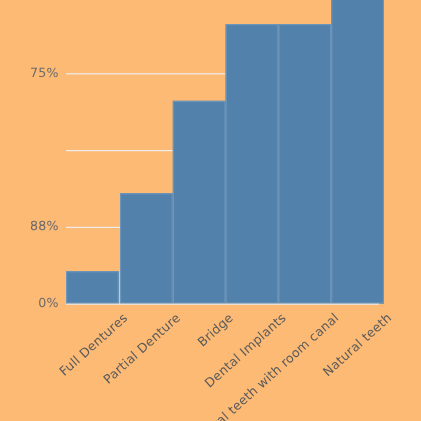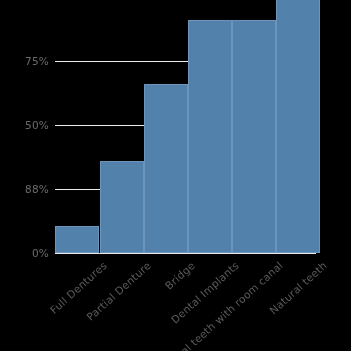--- a/index.html
+++ b/index.html
@@ -85,25 +85,24 @@
     color: #5b5b5b;
     white-space: nowrap;
     transform-origin: left top;
     transform: rotate(-42deg) translate(-100%, 0);
     letter-spacing: 0.2px;
   }
 </style>
 </head>
 <body>
 
-<div id="chart-root" style="background: #000000; text-decoration: underline;">
+<div id="chart-root" style="background: #fdba74; text-decoration: underline;">
 
   <div id="y-axis">
     <div class="ytick-label" style="top: 55px; color: rgb(107, 107, 107);">75%</div>
-    <div class="ytick-label" style="top: 119px; color: rgb(107, 107, 107);">50%</div>
     <div class="ytick-label" style="top: 183px; color: rgb(107, 107, 107);">88%</div>
     <div class="ytick-label" style="top: 247px; color: rgb(107, 107, 107);">0%</div>
   </div>
 
   <div id="plot-area">
     <div class="gridline" style="top: 61px; background: rgb(237, 237, 237);"></div>
     <div class="gridline" style="top: 125px; background: rgb(237, 237, 237);"></div>
     <div class="gridline" style="top: 189px; background: rgb(237, 237, 237);"></div>
 
     <div class="bar" style="left: 0px; width: 44px; height: 27px; background: rgb(82, 130, 172); border-color: rgb(107, 149, 186);"></div>

